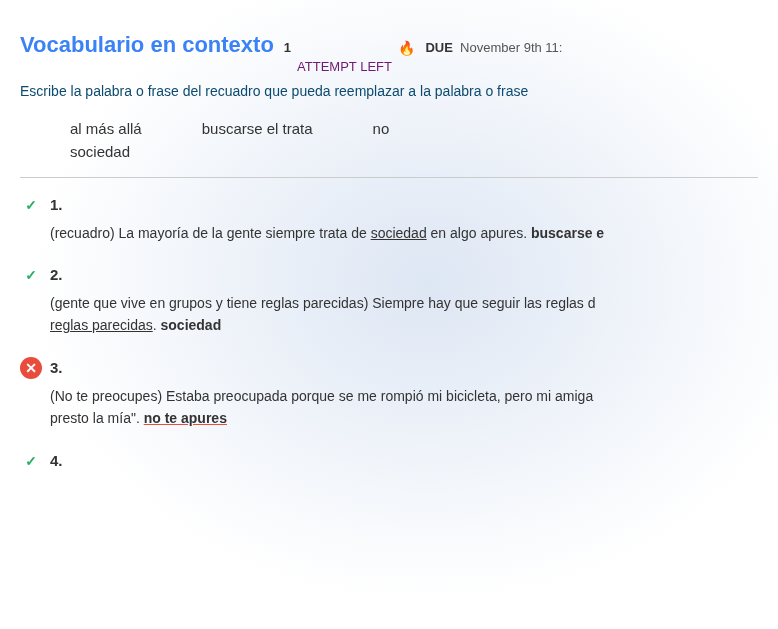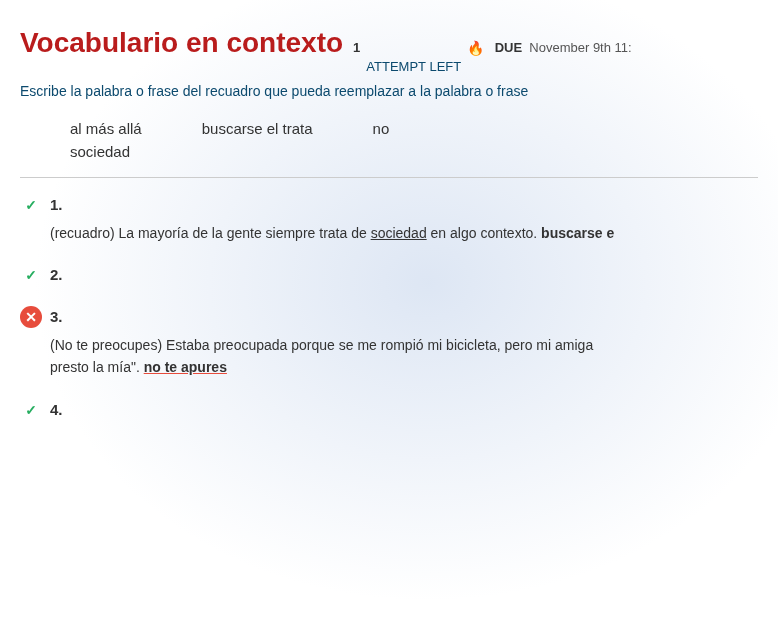--- a/index.html
+++ b/index.html
@@ -39,42 +39,42 @@
     
     .header {
       display: flex;
       align-items: baseline;
       gap: 10px;
       margin-bottom: 8px;
       flex-wrap: nowrap;
     }
 
     .page-title {
-      font-size: 28px;
-      font-weight: bold;
-      color: #b91c1c;
+      font-size: 22px;
+      font-weight: bold;
+      color: #3b82f6;
       white-space: nowrap;
     }
 
     .attempt-info {
       display: flex;
       align-items: center;
       gap: 6px;
       font-size: 13px;
       color: #555;
       white-space: nowrap;
     }
 
     .attempt-count {
       font-weight: bold;
       color: #333;
     }
 
     .attempt-label {
-      color: #0c4a6e;
+      color: #701a75;
       margin-top: 38px;
     }
 
     .fire-icon {
       color: #e67e22;
       font-size: 14px;
     }
 
     .due-info {
       font-size: 13px;
@@ -224,28 +224,32 @@
     </div>
 
     <hr class="divider">
 
     <div class="question">
       <div class="question-header">
         <span class="check-icon correct">✓</span>
         <span class="question-number">1.</span>
       </div>
       <div class="question-text">
-        <span>(recuadro) La mayoría de la gente siempre trata de </span><span class="underlined">sociedad</span><span> en algo contexto. </span><span class="answer-bold">buscarse e</span>
+        <span>(recuadro) La mayoría de la gente siempre trata de </span><span class="underlined">sociedad</span><span> en algo apures. </span><span class="answer-bold">buscarse e</span>
       </div>
     </div>
 
     <div class="question">
       <div class="question-header">
         <span class="check-icon correct">✓</span>
         <span class="question-number">2.</span>
+      </div>
+      <div class="question-text">
+        <span>(gente que vive en grupos y tiene reglas parecidas) Siempre hay que seguir las reglas d</span><br>
+        <span class="underlined">reglas parecidas</span><span>. </span><span class="answer-bold">sociedad</span>
       </div>
     </div>
 
     <div class="question">
       <div class="question-header">
         <span class="check-icon incorrect">✕</span>
         <span class="question-number">3.</span>
       </div>
       <div class="question-text">
         <span>(No te preocupes) Estaba preocupada porque se me rompió mi bicicleta, pero mi amiga</span><br>

